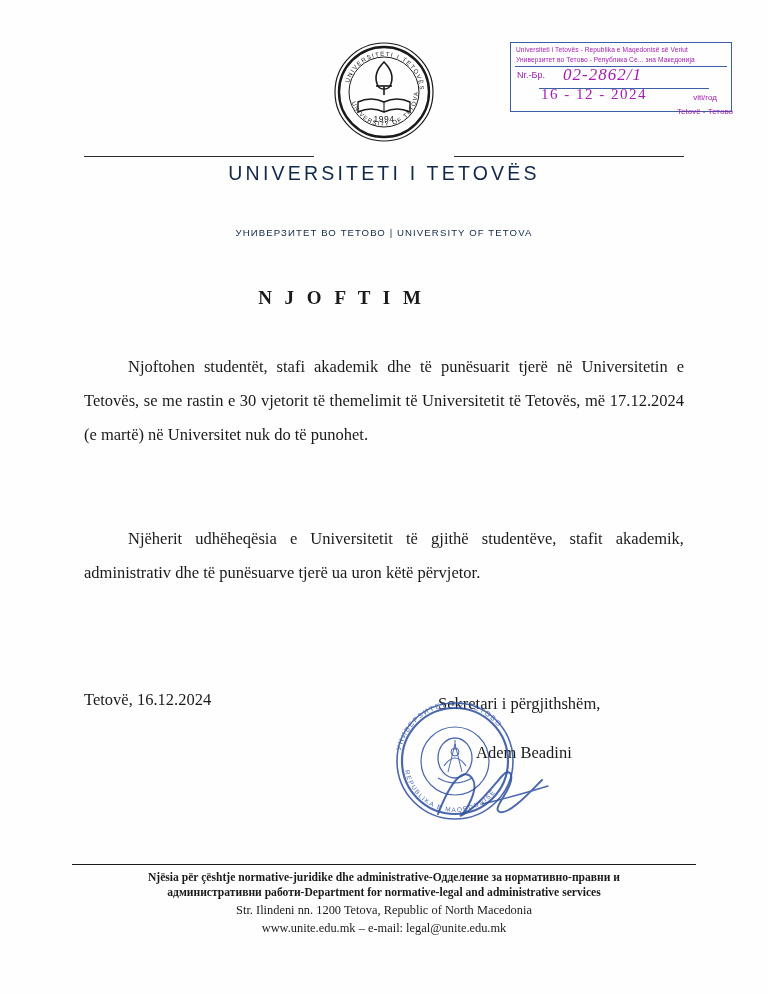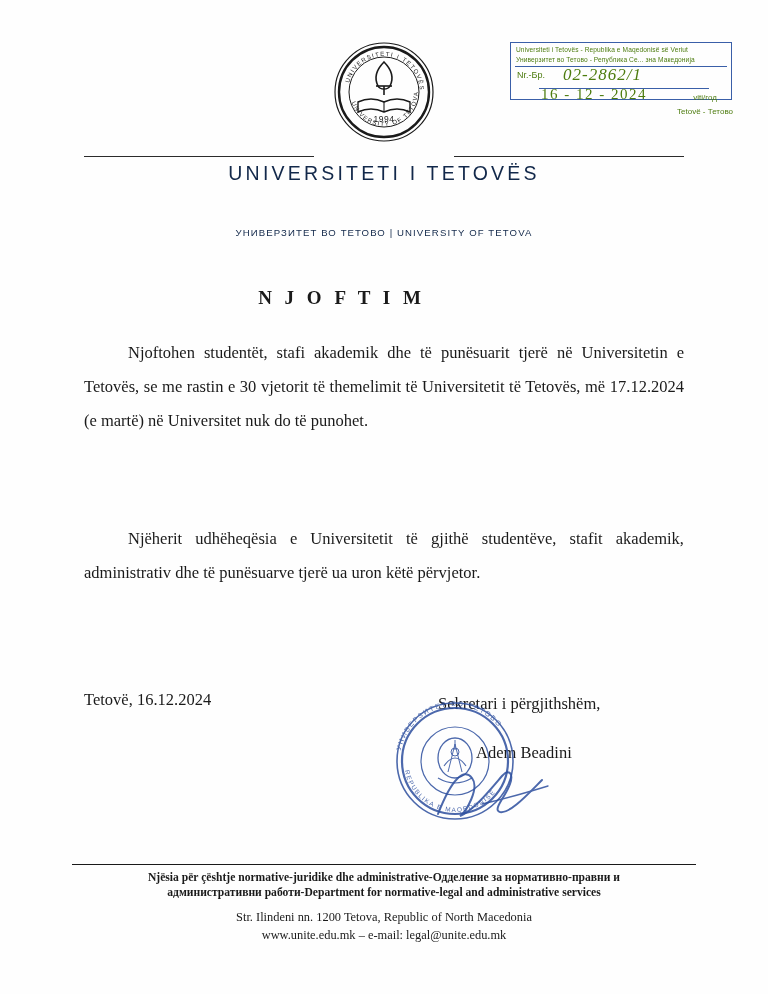--- a/index.html
+++ b/index.html
@@ -90,24 +90,24 @@
     color: #12284a;
     margin-top: 41px;
   }
 
   
   .reg-stamp {
     position: absolute;
     right: 36px;
     top: 8px;
     width: 222px;
-    height: 58px;
+    height: 70px;
     border: 1px solid #3a5fa8;
     box-sizing: border-box;
-    color: #4d7c0f;
+    color: #a21caf;
     font-family: "Liberation Sans", sans-serif;
   }
   .reg-line1 {
     position: absolute;
     top: 3px;
     left: 5px;
     right: 4px;
     font-size: 6.6px;
     letter-spacing: 0.1px;
     white-space: nowrap;
@@ -189,21 +189,21 @@
     position: absolute;
     left: 84px;
     width: 600px;
     font-size: 16.5px;
     line-height: 34px;
     text-align: justify;
     text-justify: inter-word;
   }
   .para .indent { display: inline-block; width: 44px; }
 
-  .para-1 { top: 319px; }
+  .para-1 { top: 333px; }
   .para-2 { top: 505px; }
 
   .signline-left {
     position: absolute;
     left: 84px;
     top: 690px;
     font-size: 16.5px;
   }
   .signline-right {
     position: absolute;
@@ -252,21 +252,21 @@
     text-align: center;
   }
   .footer-l1, .footer-l2 {
     font-size: 11.6px;
     font-weight: bold;
     line-height: 15px;
   }
   .footer-l3 {
     font-size: 12.4px;
     line-height: 18px;
-    margin-top: 8px;
+    margin-top: 1px;
   }
   .footer-l4 {
     font-size: 12.4px;
     line-height: 18px;
   }
 </style>
 </head>
 <body>
 
 <div class="page">

